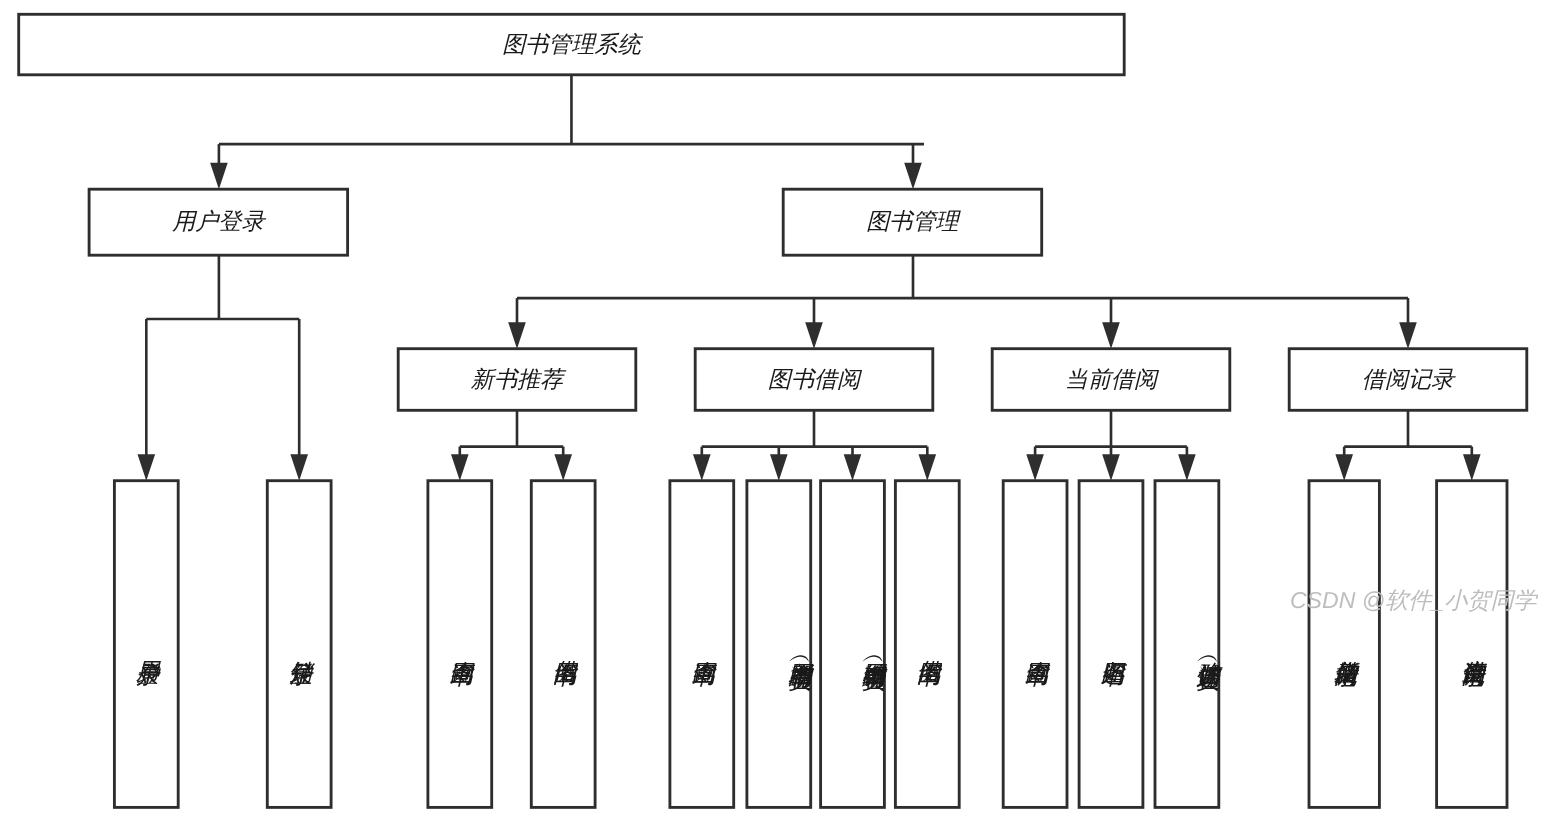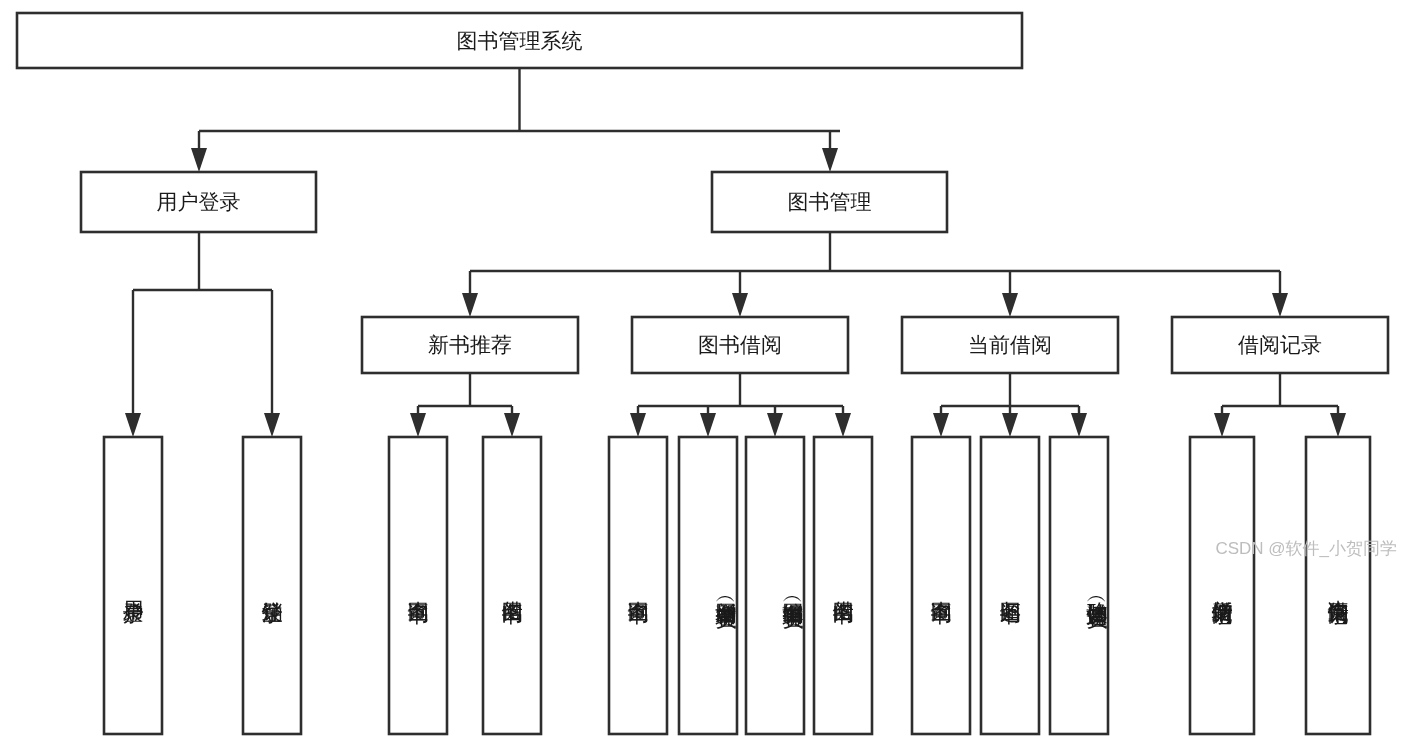--- a/index.html
+++ b/index.html
@@ -11,20 +11,21 @@
     width: 1405px;
     height: 747px;
     font-family: "Liberation Sans", "DejaVu Sans", sans-serif;
     overflow: hidden;
   }
   #diagram-root {
     position: relative;
     width: 1405px;
     height: 564px;
     background: #ffffff;
+    font-style: italic;
   }
   svg.diagram-canvas {
     position: absolute;
     top: 0; left: 0;
     width: 1405px;
     height: 747px;
     display: block;
   }
   .node-box {
     fill: #ffffff;
@@ -61,21 +62,21 @@
     text-orientation: upright;
     letter-spacing: 1px;
     white-space: nowrap;
     pointer-events: none;
   }
   .watermark {
     position: absolute;
     right: 8px;
     bottom: 4px;
     font-family: "Liberation Sans", "DejaVu Sans", sans-serif;
-    font-size: 17px;
+    font-size: 21px;
     color: #bdbdbd;
     white-space: nowrap;
     pointer-events: none;
   }
 </style>
 </head>
 <body>
 
 <div id="diagram-root">
 

